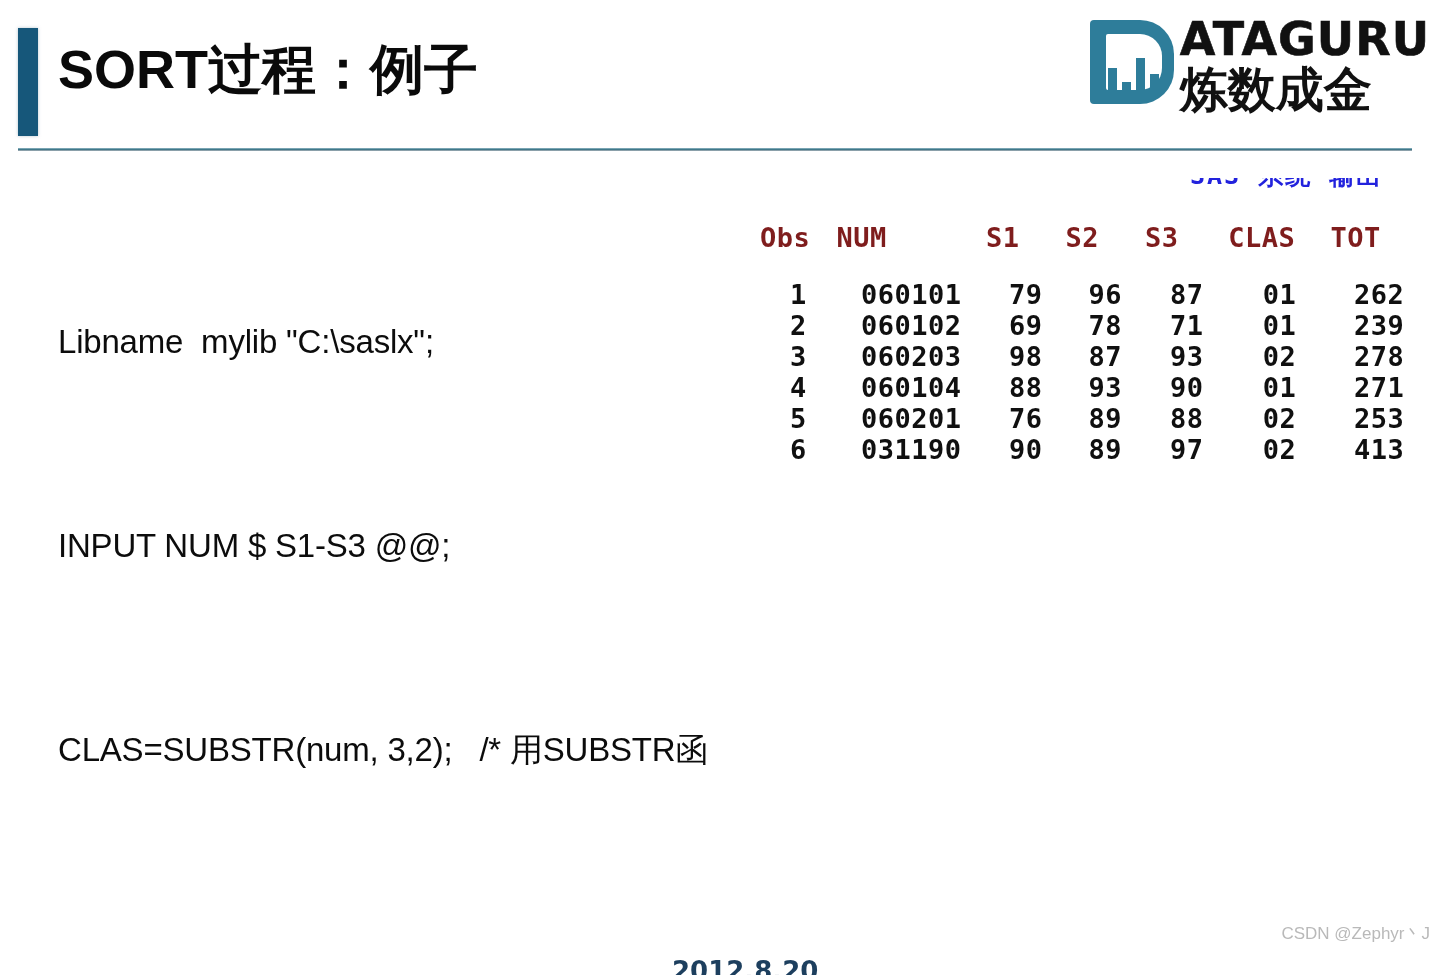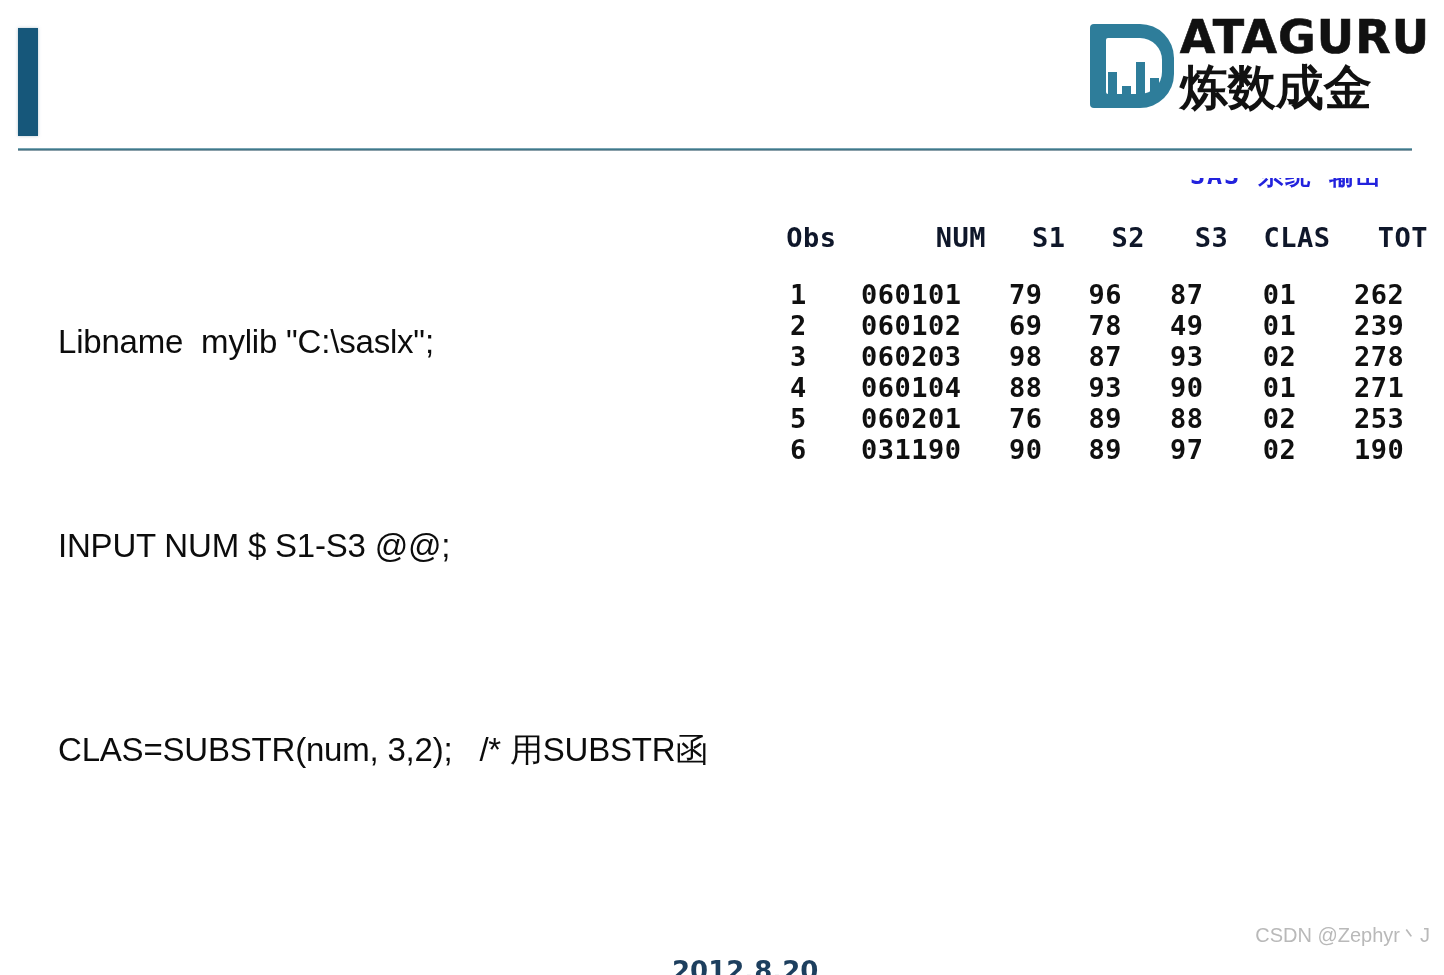--- a/index.html
+++ b/index.html
@@ -53,24 +53,24 @@
     top: 148px;
     width: 1394px;
     height: 3px;
     background: linear-gradient(to bottom, #9dc0cc 0%, #3d7688 45%, #4c7f90 70%, #d8c9c9 100%);
   }
 
   
   .logo {
     position: absolute;
     right: 14px;
-    top: 8px;
+    top: 16px;
     height: 104px;
     display: flex;
-    align-items: flex-end;
+    align-items: flex-start;
   }
   .logo-mark {
     width: 92px;
     height: 92px;
     position: relative;
     flex: 0 0 auto;
   }
   .logo-mark .d-outer {
     position: absolute;
     left: 4px; top: 4px;
@@ -175,25 +175,25 @@
   }
 
   table.sas-table {
     margin-top: 22px;
     border-collapse: collapse;
     font-family: "DejaVu Sans Mono", monospace;
     font-size: 27px;
     font-weight: bold;
   }
   table.sas-table th {
-    color: #0f172a;
+    color: #7f1d1d;
     font-weight: bold;
     font-size: 27px;
     padding: 0 0 26px 0;
-    text-align: right;
+    text-align: left;
     letter-spacing: 0.5px;
   }
   table.sas-table td {
     color: #101010;
     font-weight: bold;
     font-size: 27px;
     line-height: 31px;
     text-align: center;
     padding: 0;
     letter-spacing: 0.5px;
@@ -218,32 +218,33 @@
     overflow: hidden;
     height: 17px;
     line-height: 26px;
     white-space: nowrap;
   }
 
   .csdn-watermark {
     position: absolute;
     right: 14px;
     top: 922px;
-    font-size: 20px;
+    font-size: 17px;
     color: #b9b9b9;
     font-family: "Liberation Sans", sans-serif;
     white-space: nowrap;
   }
 </style>
 </head>
 <body>
 
 <div class="slide">
 
   <div class="title-bar-accent"></div>
+  <div class="slide-title">SORT过程：例子</div>
   <div class="header-divider"></div>
 
   <div class="logo">
     <div class="logo-mark">
       <div class="d-outer"></div>
       <div class="d-inner"></div>
       <div class="bars">
           <i></i>
           <i></i>
           <i></i>
@@ -294,21 +295,21 @@
           <td class="c-s2">96</td>
           <td class="c-s3">87</td>
           <td class="c-clas">01</td>
           <td class="c-tot">262</td>
         </tr>
         <tr>
           <td class="c-obs">2</td>
           <td class="c-num">060102</td>
           <td class="c-s1">69</td>
           <td class="c-s2">78</td>
-          <td class="c-s3">49</td>
+          <td class="c-s3">71</td>
           <td class="c-clas">01</td>
           <td class="c-tot">239</td>
         </tr>
         <tr>
           <td class="c-obs">3</td>
           <td class="c-num">060203</td>
           <td class="c-s1">98</td>
           <td class="c-s2">87</td>
           <td class="c-s3">93</td>
           <td class="c-clas">02</td>
@@ -332,21 +333,21 @@
           <td class="c-clas">02</td>
           <td class="c-tot">253</td>
         </tr>
         <tr>
           <td class="c-obs">6</td>
           <td class="c-num">031190</td>
           <td class="c-s1">90</td>
           <td class="c-s2">89</td>
           <td class="c-s3">97</td>
           <td class="c-clas">02</td>
-          <td class="c-tot">190</td>
+          <td class="c-tot">413</td>
         </tr>
       </tbody>
     </table>
   </div>
 
   <div class="slide-date">2012.8.20</div>
   <div class="csdn-watermark">CSDN @Zephyr丶J</div>
 
 </div>
 

